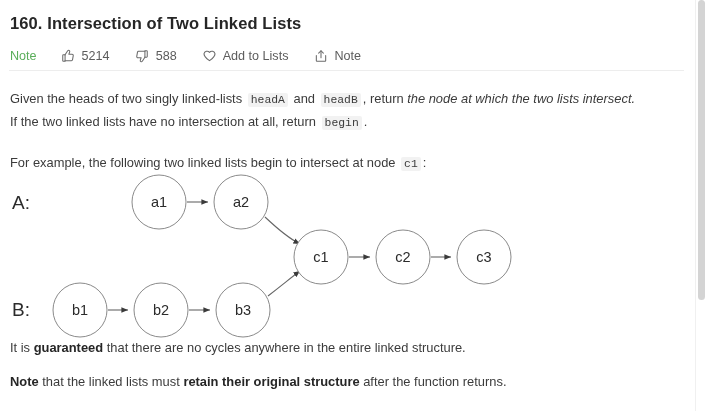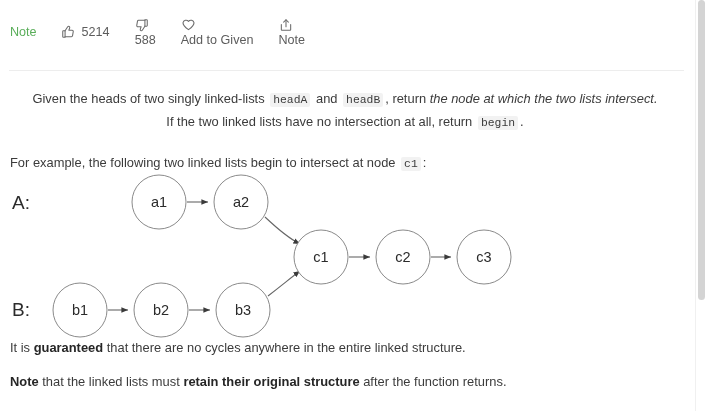--- a/index.html
+++ b/index.html
@@ -47,21 +47,21 @@
     display: flex;
     align-items: flex-start;
     color: #646464;
     white-space: nowrap;
   }
   .difficulty {
     color: #5aae5a;
     font-size: 12.6px;
     margin-right: 24px;
   }
-  .meta-item + .meta-item { margin-left: 25px; flex-direction: column; }
+  .meta-item + .meta-item { margin-left: 25px; }
   .meta-item .ico {
     display: inline-flex;
     align-items: center;
     justify-content: center;
     width: 15px; height: 15px;
     margin-right: 6px;
     color: #6b6b6b;
   }
   .meta-item .ico svg { display:block; }
   .meta-label { font-size: 12.6px; color: #5c5c5c; }
@@ -73,21 +73,21 @@
     background: #ededed;
   }
 
   
   .body-text {
     font-size: 12.9px;
     line-height: 21px;
     color: #3b3b3b;
     margin-left: 1px;
   }
-  .para-1 { position: absolute; left: 9px; top: 88px; width: 670px; text-align: center; }
+  .para-1 { position: absolute; left: 9px; top: 88px; width: 670px; }
   .para-2 { position: absolute; left: 9px; top: 152px; width: 670px; }
   .para-3 { position: absolute; left: 9px; top: 337px; width: 670px; }
   .para-4 { position: absolute; left: 9px; top: 371px; width: 670px; }
 
   code.inline {
     font-family: "Liberation Mono", monospace;
     font-size: 11.4px;
     background: #f2f2f2;
     color: #3b3b3b;
     border-radius: 2px;
@@ -129,20 +129,21 @@
     border-radius: 4px;
   }
 </style>
 </head>
 <body>
 
 <div id="page">
 
   <div class="content">
 
+    <h1 class="title">160. Intersection of Two Linked Lists</h1>
 
     <div class="meta-bar">
 
       <span class="difficulty">Note</span>
 
       <div class="meta-item">
         <span class="ico">
           <svg width="14" height="14" viewBox="0 0 24 24" fill="none" stroke="currentColor" stroke-width="1.8" stroke-linecap="round" stroke-linejoin="round">
             <path d="M7 10v11H4a1 1 0 0 1-1-1v-9a1 1 0 0 1 1-1h3z"></path>
             <path d="M7 10l4.5-7a2 2 0 0 1 3.4 2L13.5 9H19a2 2 0 0 1 2 2.3l-1.2 7A2 2 0 0 1 17.8 20H7"></path>
@@ -160,21 +161,21 @@
         </span>
         <span class="meta-label">588</span>
       </div>
 
       <div class="meta-item">
         <span class="ico">
           <svg width="15" height="15" viewBox="0 0 24 24" fill="none" stroke="currentColor" stroke-width="1.8" stroke-linecap="round" stroke-linejoin="round">
             <path d="M20.8 7.6a5 5 0 0 0-8.8-2.2A5 5 0 0 0 3.2 7.6c0 5 8.8 11 8.8 11s8.8-6 8.8-11z"></path>
           </svg>
         </span>
-        <span class="meta-label">Add to Given</span>
+        <span class="meta-label">Add to Lists</span>
       </div>
 
       <div class="meta-item">
         <span class="ico">
           <svg width="14" height="14" viewBox="0 0 24 24" fill="none" stroke="currentColor" stroke-width="1.8" stroke-linecap="round" stroke-linejoin="round">
             <path d="M4 11v9a1 1 0 0 0 1 1h14a1 1 0 0 0 1-1v-9"></path>
             <path d="M12 15V3"></path>
             <path d="M8 7l4-4 4 4"></path>
           </svg>
         </span>

